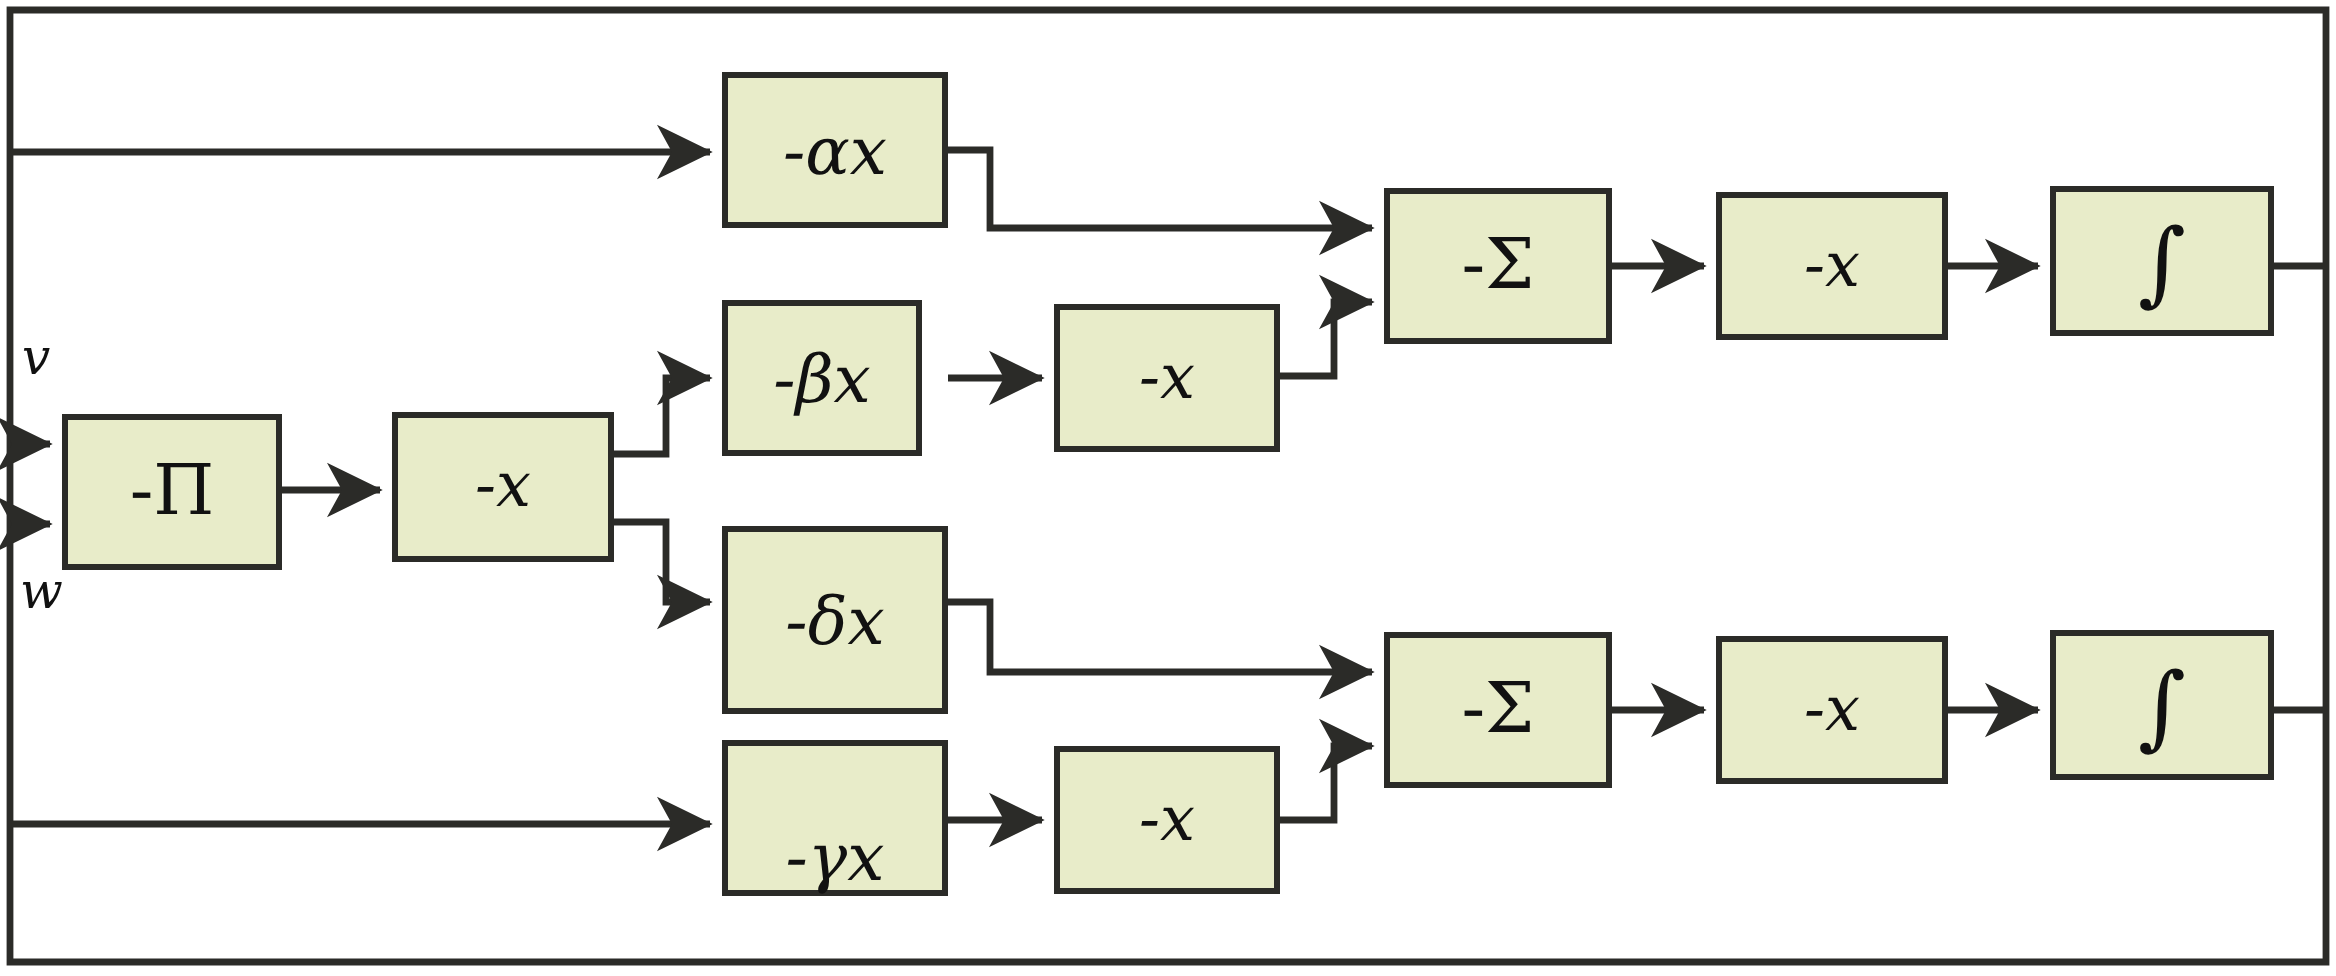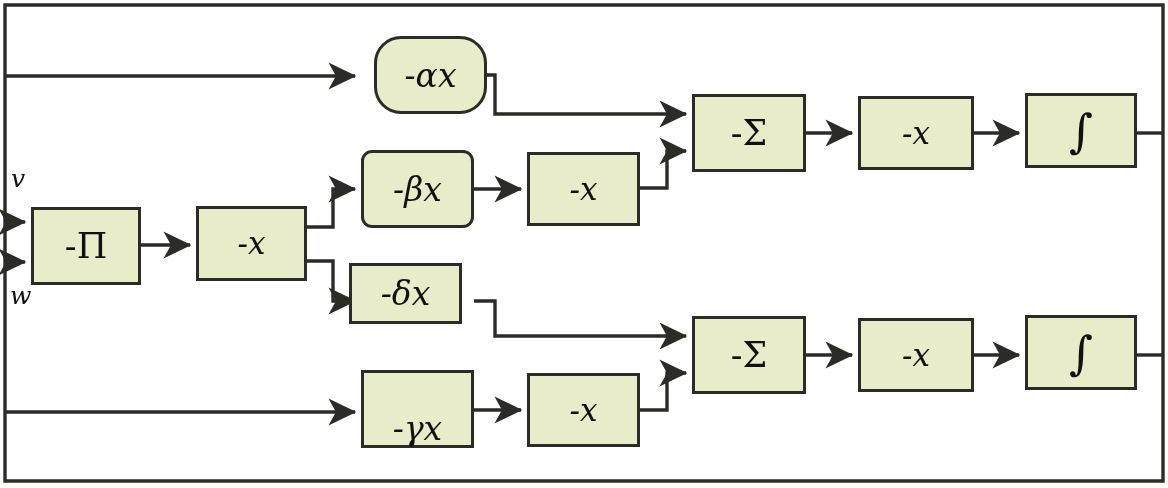--- a/index.html
+++ b/index.html
@@ -103,29 +103,29 @@
 
       <path d="M806,355 L852,355" marker-end="url(#ah)"></path>
 
       <path d="M974,355 L1019,355" marker-end="url(#ah)"></path>
 
       <path d="M1137,355 L1163,355"></path>
 
     </g>
   </svg>
 
-  <div class="block sz-lg" style="left:374px; top:36px; width:113px; height:78px;border-radius:27px;">
+  <div class="block sz-lg" style="left:361px; top:36px; width:113px; height:78px;">
     <span class="lbl">-αx</span>
   </div>
 
-  <div class="block sz-lg" style="left:361px; top:150px; width:113px; height:78px;border-radius:11px;">
+  <div class="block sz-lg" style="left:361px; top:150px; width:100px; height:78px;">
     <span class="lbl">-βx</span>
   </div>
 
-  <div class="block sz-lg" style="left:349px; top:263px; width:113px; height:61px;">
+  <div class="block sz-lg" style="left:361px; top:263px; width:113px; height:94px;">
     <span class="lbl">-δx</span>
   </div>
 
   <div class="block sz-lg" style="left:361px; top:370px; width:113px; height:78px;align-items:flex-end;">
     <span class="lbl">-γx</span>
   </div>
 
   <div class="block sz-prod" style="left:31px; top:207px; width:110px; height:78px;">
     <span class="lbl">-Π</span>
   </div>

